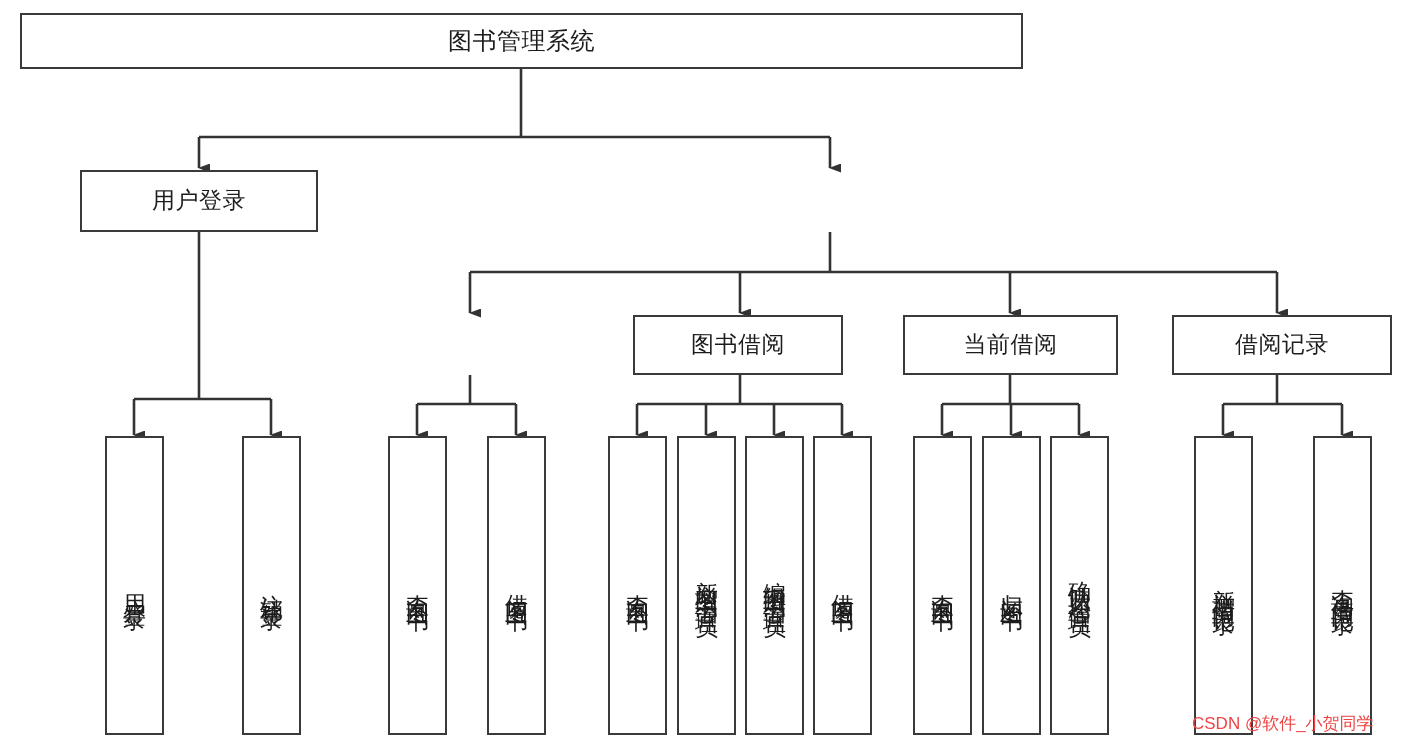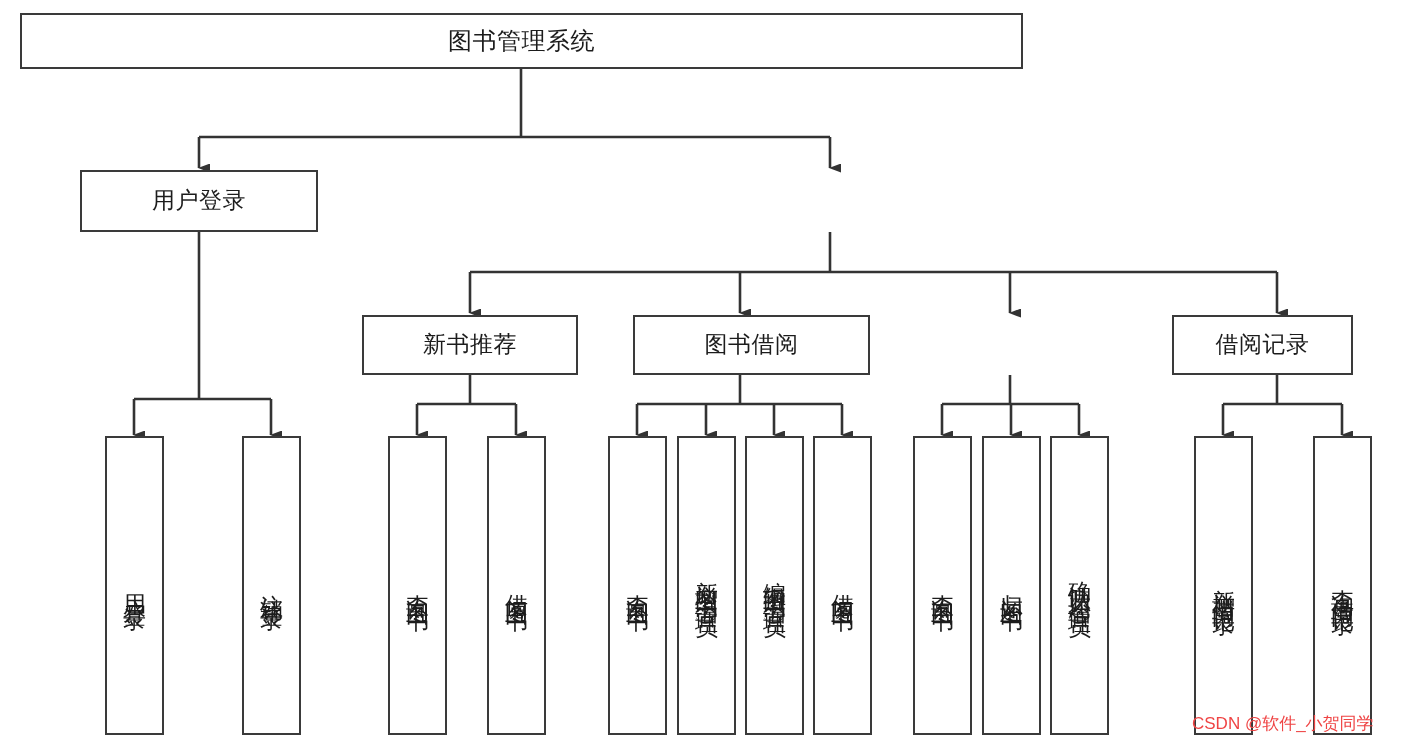--- a/index.html
+++ b/index.html
@@ -131,27 +131,27 @@
   </svg>
 
   <div class="node root horiz" style="left:20px; top:13px; width:1003px; height:56px;">
     <span class="node-label">图书管理系统</span>
   </div>
 
   <div class="node horiz" style="left:80px; top:170px; width:238px; height:62px;">
     <span class="node-label">用户登录</span>
   </div>
 
-  <div class="node horiz" style="left:362px; top:315px; width:216px; height:60px;">
-    <span class="node-label">新书推荐</span>
-  </div>
-  <div class="node horiz" style="left:633px; top:315px; width:237px; height:60px;">
+  <div class="node horiz" style="left:633px; top:315px; width:210px; height:60px;">
     <span class="node-label">图书借阅</span>
   </div>
-  <div class="node horiz" style="left:1172px; top:315px; width:181px; height:60px;">
+  <div class="node horiz" style="left:903px; top:315px; width:215px; height:60px;">
+    <span class="node-label">当前借阅</span>
+  </div>
+  <div class="node horiz" style="left:1172px; top:315px; width:220px; height:60px;">
     <span class="node-label">借阅记录</span>
   </div>
 
   <div class="node vert" style="left:105px; top:436px; width:59px; height:299px;">
     <span class="node-label">用户登录</span>
   </div>
   <div class="node vert" style="left:242px; top:436px; width:59px; height:299px;">
     <span class="node-label">注销登录</span>
   </div>
 

